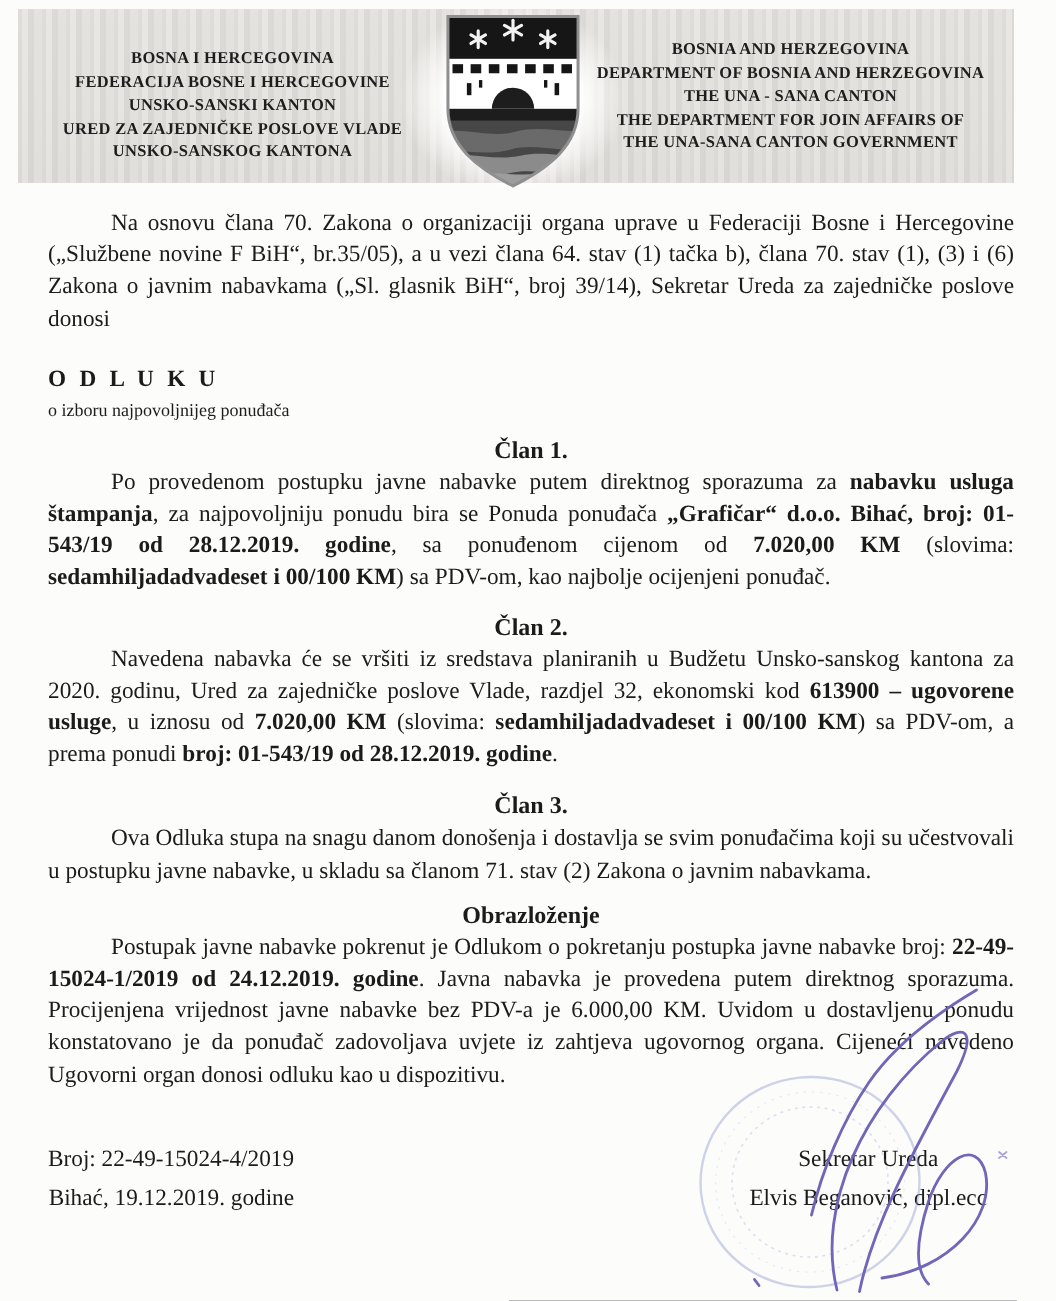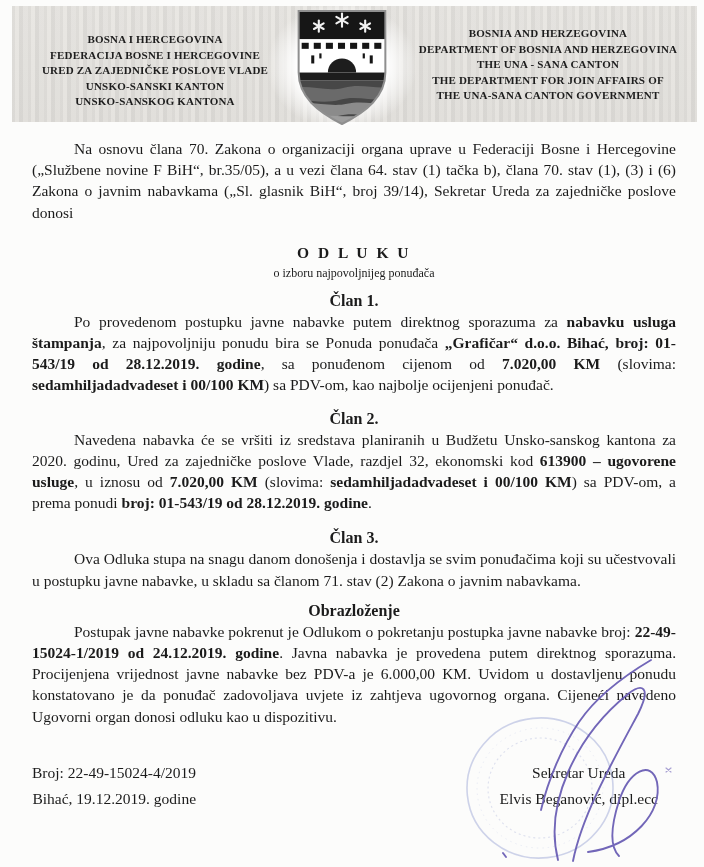--- a/index.html
+++ b/index.html
@@ -3,21 +3,21 @@
 <meta charset="utf-8">
 <style>
   html,body { margin:0; padding:0; background:#888; }
   .page {
     position:relative; width:704px; height:867px; margin:0 auto;
     background:#fcfcfb; overflow:hidden;
     font-family:"Liberation Serif", serif; color:#1b1b1b;
   }
   
   .header-band {
-    position:absolute; left:12px; right:7px; top:6px; height:116px;
+    position:absolute; left:12px; right:28px; top:6px; height:116px;
     background:
       repeating-linear-gradient(90deg, rgba(60,60,60,0.06) 0 3px, rgba(0,0,0,0) 3px 7px,
         rgba(60,60,60,0.08) 7px 11px, rgba(0,0,0,0.02) 11px 16px),
       linear-gradient(#e9e7e3, #e5e3df);
   }
   .hblock {
     position:absolute; font-weight:bold; text-align:center;
     font-size:11px; line-height:15.5px; color:#1d1d1d; letter-spacing:0.2px;
   }
   .hblock.left  { left:18px;  top:26px; width:250px; }
@@ -28,21 +28,21 @@
     display:flex; align-items:flex-start; justify-content:center;
   }
   .emblem-wrap svg { margin-top:6px; }
   
   .body { position:absolute; left:32px; right:28px; top:138px; }
   .para {
     margin:0; text-align:justify; text-indent:42px;
     font-size:15.5px; line-height:21.2px;
   }
   .para .b, .b { font-weight:bold; }
-  .title-block { text-align:center; margin-top:19px; }
+  .title-block { text-align:left; margin-top:19px; }
   .title-main { font-weight:bold; font-size:15.5px; letter-spacing:2.5px; line-height:21px; }
   .title-sub  { font-weight:normal; font-size:12px; line-height:21px; }
   .heading {
     text-align:center; font-weight:bold; font-size:16px; line-height:21px;
     margin-top:6px;
   }
   .heading.h2 { margin-top:12px; }
   .heading.h3 { margin-top:14px; }
   .heading.hr { margin-top:9px; }
   
@@ -58,22 +58,22 @@
 </style>
 </head>
 <body>
 
 <div class="page">
 
   <div class="header-band">
     <div class="hblock left">
         <div>BOSNA I HERCEGOVINA</div>
         <div>FEDERACIJA BOSNE I  HERCEGOVINE</div>
+        <div>UNSKO-SANSKI KANTON</div>
         <div>URED ZA ZAJEDNIČKE POSLOVE VLADE</div>
-        <div>UNSKO-SANSKI KANTON</div>
         <div>UNSKO-SANSKOG KANTONA</div>
       </div>
     <div class="emblem-wrap">
       <svg width="102" height="119" viewBox="0 0 100 118">
         <defs>
           <clipPath id="sh">
               <path d="M7 3 H93 V64 C93 88 74 103 50 115 C26 103 7 88 7 64 Z"></path>
             </clipPath>
         </defs>
         <g clip-path="url(#sh)">

